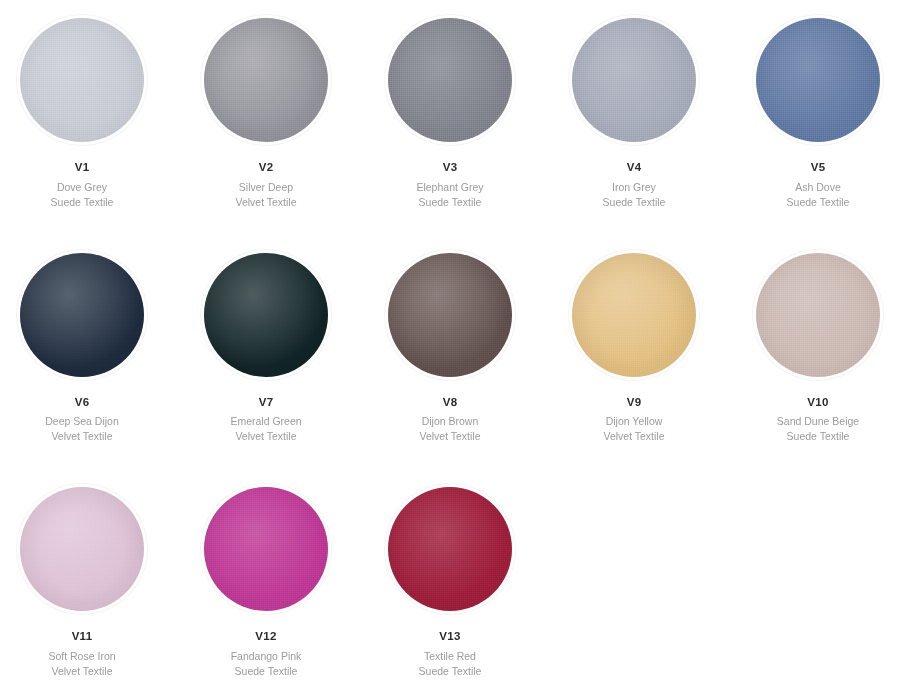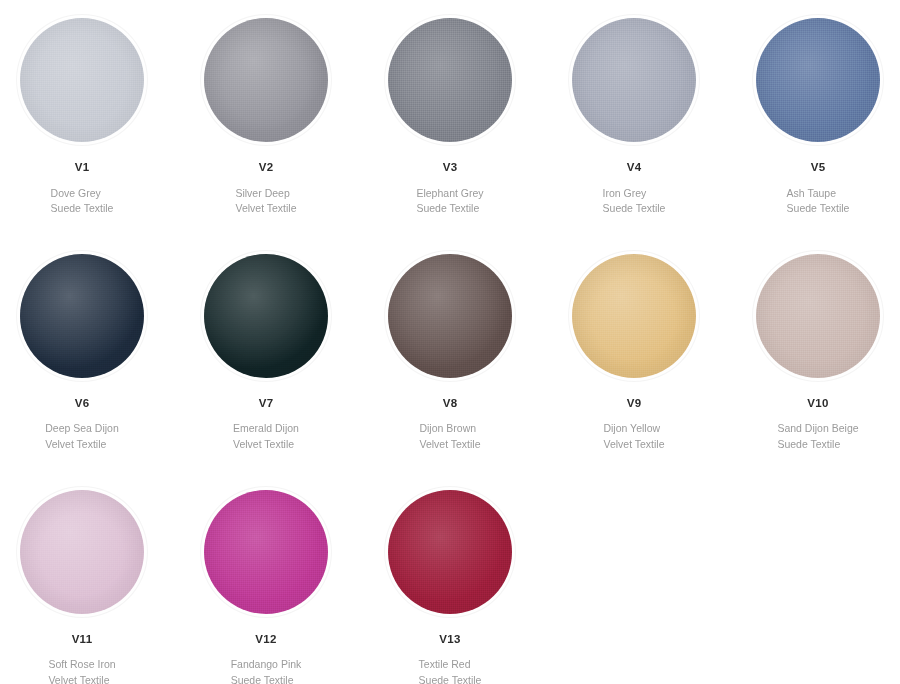--- a/index.html
+++ b/index.html
@@ -99,23 +99,24 @@
     margin-top: 20px;
     font-size: 11.5px;
     font-weight: bold;
     color: #2c2c2c;
     letter-spacing: 0.3px;
     text-align: center;
     line-height: 1;
   }
 
   .swatch-meta {
-    margin-top: 12px;
+    margin-top: 6px;
     font-size: 10.5px;
     color: #9b9b9b;
+    text-align: center;
     line-height: 1.45;
   }
 
   .swatch-meta .name,
   .swatch-meta .textile { display: block; }
 </style>
 </head>
 <body>
 
 <div id="swatch-grid">
@@ -148,37 +149,37 @@
       <div class="swatch-code">V4</div>
       <div class="swatch-meta">
         <span class="name">Iron Grey</span>
         <span class="textile">Suede Textile</span>
       </div>
     </div>
     <div class="swatch-cell">
       <div class="swatch-disc suede" style="background-color: rgb(99, 123, 165);"></div>
       <div class="swatch-code">V5</div>
       <div class="swatch-meta">
-        <span class="name">Ash Taupe</span>
+        <span class="name">Ash Dove</span>
         <span class="textile">Suede Textile</span>
       </div>
     </div>
     <div class="swatch-cell">
       <div class="swatch-disc velvet" style="background-color: rgb(30, 44, 62);"></div>
       <div class="swatch-code">V6</div>
       <div class="swatch-meta">
         <span class="name">Deep Sea Dijon</span>
         <span class="textile">Velvet Textile</span>
       </div>
     </div>
     <div class="swatch-cell">
       <div class="swatch-disc velvet" style="background-color: rgb(17, 36, 38);"></div>
       <div class="swatch-code">V7</div>
       <div class="swatch-meta">
-        <span class="name">Emerald Dijon</span>
+        <span class="name">Emerald Green</span>
         <span class="textile">Velvet Textile</span>
       </div>
     </div>
     <div class="swatch-cell">
       <div class="swatch-disc velvet" style="background-color: rgb(99, 82, 79);"></div>
       <div class="swatch-code">V8</div>
       <div class="swatch-meta">
         <span class="name">Dijon Brown</span>
         <span class="textile">Velvet Textile</span>
       </div>
@@ -188,21 +189,21 @@
       <div class="swatch-code">V9</div>
       <div class="swatch-meta">
         <span class="name">Dijon Yellow</span>
         <span class="textile">Velvet Textile</span>
       </div>
     </div>
     <div class="swatch-cell">
       <div class="swatch-disc suede" style="background-color: rgb(205, 186, 180);"></div>
       <div class="swatch-code">V10</div>
       <div class="swatch-meta">
-        <span class="name">Sand Dijon Beige</span>
+        <span class="name">Sand Dune Beige</span>
         <span class="textile">Suede Textile</span>
       </div>
     </div>
     <div class="swatch-cell">
       <div class="swatch-disc velvet" style="background-color: rgb(221, 192, 212);"></div>
       <div class="swatch-code">V11</div>
       <div class="swatch-meta">
         <span class="name">Soft Rose Iron</span>
         <span class="textile">Velvet Textile</span>
       </div>

